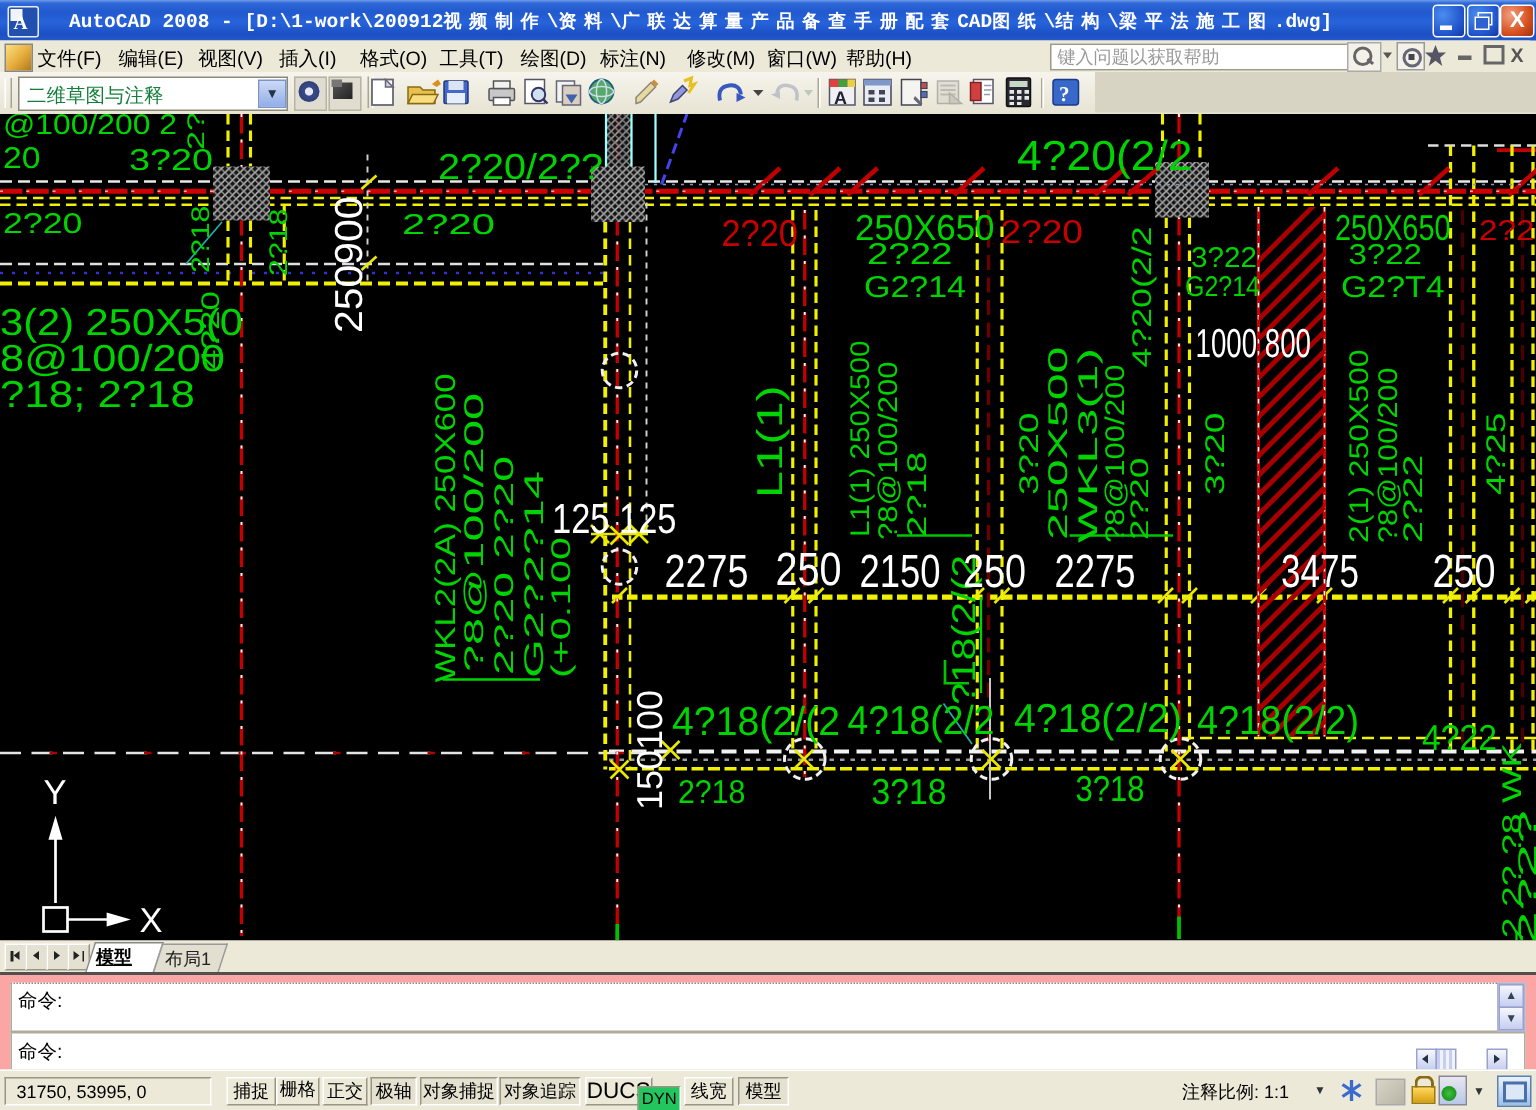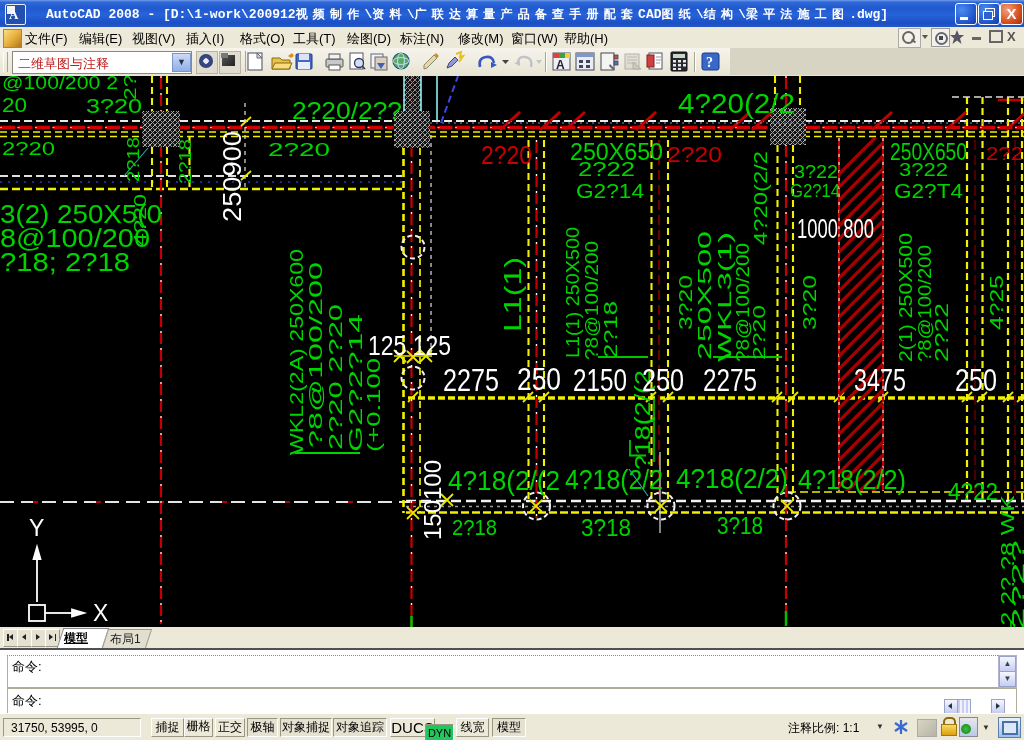--- a/index.html
+++ b/index.html
@@ -55,20 +55,21 @@
   <div class="abs" style="left:347px;top:3px;text-align:right;">绘图(D)</div>
 
   <div class="abs" style="left:400px;top:3px;">标注(N)</div>
 
   <div class="abs" style="left:458px;top:3px;">修改(M)</div>
 
   <div class="abs" style="left:511px;top:3px;">窗口(W)</div>
 
   <div class="abs" style="left:564px;top:3px;">帮助(H)</div>
 
+  <div class="abs" style="left:700px;top:2px;width:196px;height:16px;background:#fff;border:1px solid #9a9a8a;color:#999;font-size:12px;padding-left:4px;line-height:16px;">键入问题以获取帮助</div>
 
   <div class="abs" style="left:898px;top:1px;width:21px;height:18px;background:#f4f2e8;border:1px solid #aaa;">
     <div class="abs" style="left:3px;top:2px;width:9px;height:9px;border:2px solid #666;border-radius:50%;"></div>
     <div class="abs" style="left:12px;top:11px;width:5px;height:2px;background:#666;transform:rotate(40deg);"></div>
   </div>
   <div class="abs" style="left:922px;top:8px;width:0;height:0;border:3px solid transparent;border-top:4px solid #555;border-bottom:none;"></div>
 
   <div class="abs" style="left:931px;top:1px;width:17px;height:17px;background:#f4f2e8;border:1px solid #999;">
       <div class="abs" style="left:3px;top:3px;width:9px;height:9px;border:2px solid #667;border-radius:50%;"></div>
       <div class="abs" style="left:7px;top:7px;width:4px;height:4px;background:#445;"></div>
@@ -85,21 +86,21 @@
   <div class="abs" style="left:1007px;top:2px;width:14px;height:16px;color:#555;font:bold 13px 'Liberation Sans',sans-serif;">X</div>
 </div>
 
 <div class="abs" style="left:0;top:48px;width:1024px;height:28px;background:linear-gradient(180deg,#f6f4ec,#e7e4d3);border-bottom:1px solid #c8c4b0;">
 
   <div class="abs" style="left:730px;top:0;width:294px;height:27px;background:#d8d4c4;"></div>
 
   <div class="abs" style="left:3px;top:4px;width:3px;height:20px;border-left:1px solid #fff;border-right:1px solid #a8a494;"></div>
 
   <div class="abs" style="left:12px;top:3px;width:178px;height:21px;background:#fff;border:1px solid #8a8878;">
-    <div class="abs" style="left:5px;top:3px;font-size:13px;color:#b91c1c;white-space:nowrap;">二维草图与注释</div>
+    <div class="abs" style="left:5px;top:3px;font-size:13px;color:#15803d;white-space:nowrap;">二维草图与注释</div>
     <div class="abs" style="left:159px;top:1px;width:17px;height:17px;background:linear-gradient(180deg,#cdd9f5,#90aee8);border:1px solid #7a96c8;color:#234;font-size:9px;text-align:center;line-height:16px;">▼</div>
   </div>
 
   <div class="abs" style="left:196px;top:3px;width:20px;height:21px;border:1px solid #b8b4a4;background:#e0ddd0;">
     <div class="abs" style="left:2px;top:2px;width:14px;height:14px;border-radius:50%;background:radial-gradient(circle,#e8e8f4 25%,#3a4a8a 30%,#28386a 100%);"></div>
   </div>
 
   <div class="abs" style="left:219px;top:3px;width:20px;height:21px;border:1px solid #b8b4a4;background:#e0ddd0;">
     <div class="abs" style="left:2px;top:3px;width:13px;height:11px;background:linear-gradient(135deg,#555,#222);"></div>
     <div class="abs" style="left:1px;top:1px;width:7px;height:5px;background:#777;"></div>
@@ -626,21 +627,21 @@
     <div class="abs" style="left:8.5px;top:4px;width:1.5px;height:7px;background:#222;"></div>
     </div>
 
   <div class="abs" style="left:60px;top:1px;width:44px;height:19px;background:#fff;border:1px solid #888;border-bottom:none;transform:skewX(-18deg);"></div>
   <div class="abs" style="left:64px;top:3px;font-size:12px;font-weight:bold;color:#000;text-decoration:underline;">模型</div>
 
   <div class="abs" style="left:105px;top:2px;width:42px;height:18px;background:#e2dfd0;border:1px solid #999;border-bottom:none;transform:skewX(-18deg);"></div>
   <div class="abs" style="left:110px;top:4px;font-size:12px;color:#222;">布局1</div>
 </div>
 
-<div class="abs" style="left:0;top:648px;width:1024px;height:65px;background:#ffffff;border-top:2px solid #505050;">
+<div class="abs" style="left:0;top:648px;width:1024px;height:65px;background:#fca5a5;border-top:2px solid #505050;">
 
   <div class="abs" style="left:7px;top:5px;width:991px;height:31px;background:#fff;border:1px solid #b0ac9c;border-top:1px dotted #888;">
     <div class="abs" style="left:4px;top:2px;font-size:13px;color:#000;">命令:</div>
   </div>
 
   <div class="abs" style="left:998px;top:5px;width:17px;height:31px;background:#dcdff2;border:1px solid #b0b4d0;">
     <div class="abs" style="left:0px;top:0px;width:15px;height:14px;background:linear-gradient(180deg,#f6f7fd,#c6cdf0);border:1px solid #98a2cc;color:#345;font-size:8px;text-align:center;line-height:13px;">▲</div>
     <div class="abs" style="left:0px;top:15px;width:15px;height:14px;background:linear-gradient(180deg,#f6f7fd,#c6cdf0);border:1px solid #98a2cc;color:#345;font-size:8px;text-align:center;line-height:13px;">▼</div>
   </div>
 

